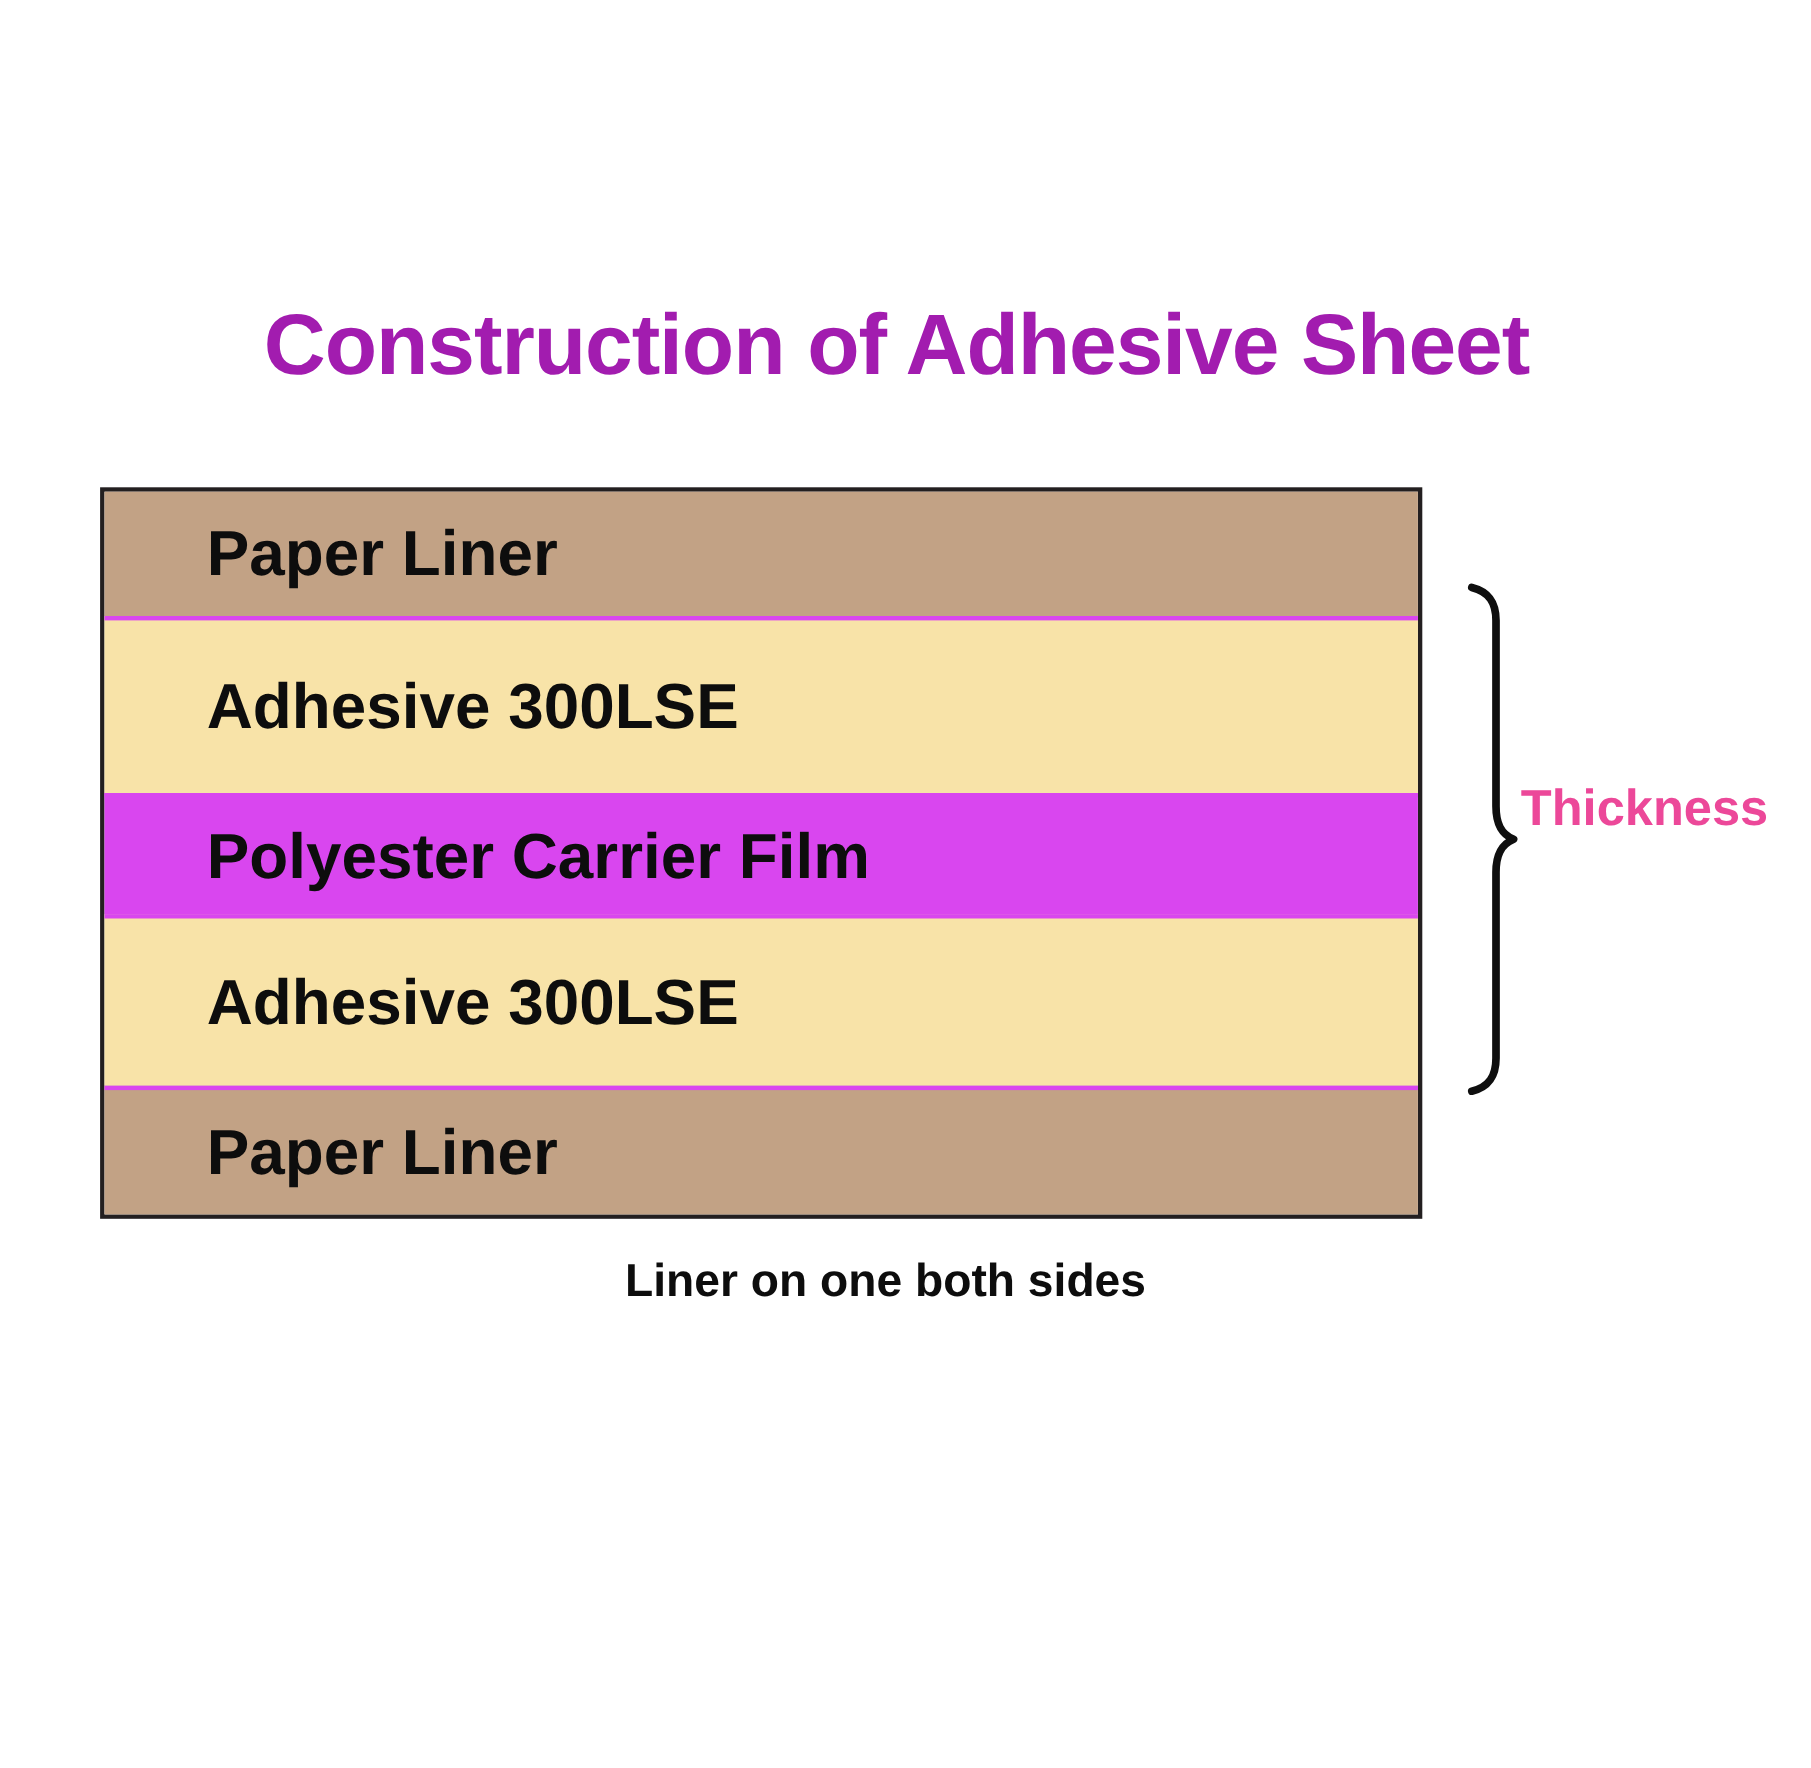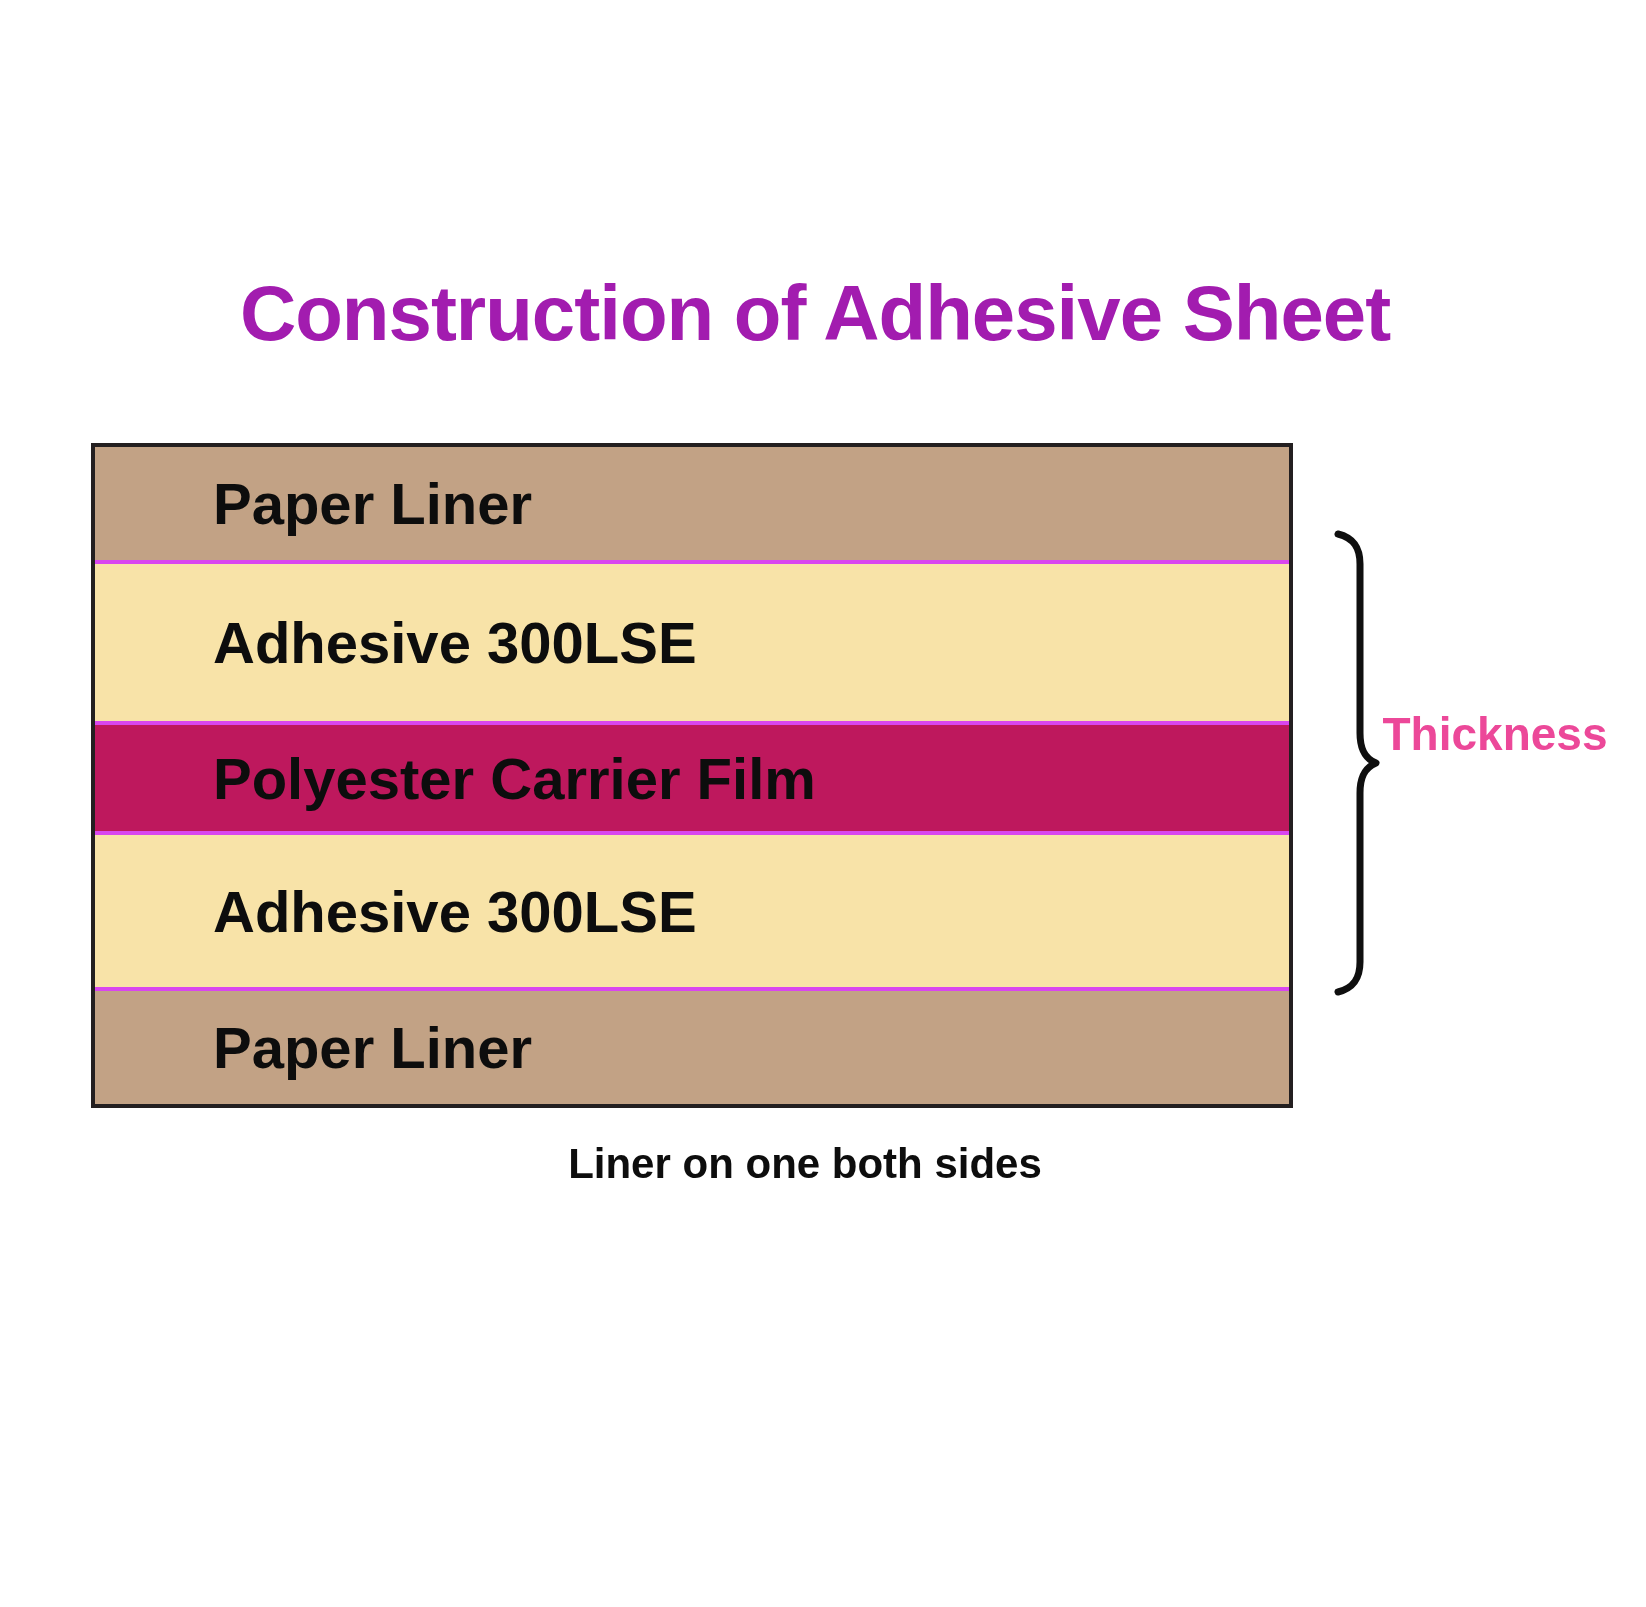--- a/index.html
+++ b/index.html
@@ -35,21 +35,21 @@
     width: 1202px;
     height: 665px;
     box-sizing: border-box;
     border: 4px solid #231f20;
     display: flex;
     flex-direction: column;
   }
   .layer {
     display: flex;
     align-items: center;
-    padding-left: 118px;
+    padding-left: 93px;
     box-sizing: border-box;
     min-height: 0;
   }
   .layer + .layer {
     border-top: 4px solid #d946ef;
   }
   .layer-label {
     font-size: 58px;
     font-weight: bold;
     color: #0d0d0d;
@@ -92,21 +92,21 @@
 
   <div class="title">Construction of Adhesive Sheet</div>
 
   <div class="stack">
     <div class="layer" style="background-color: rgb(194, 162, 133); flex-grow: 99;">
       <span class="layer-label">Paper Liner</span>
     </div>
     <div class="layer" style="background-color: rgb(248, 227, 168); flex-grow: 196;">
       <span class="layer-label">Adhesive 300LSE</span>
     </div>
-    <div class="layer" style="background-color: #be185d; flex-grow: 85;">
+    <div class="layer" style="background-color: #d946ef; flex-grow: 85;">
       <span class="layer-label">Polyester Carrier Film</span>
     </div>
     <div class="layer" style="background-color: rgb(248, 227, 168); flex-grow: 183;">
       <span class="layer-label">Adhesive 300LSE</span>
     </div>
     <div class="layer" style="background-color: rgb(194, 162, 133); flex-grow: 100;">
       <span class="layer-label">Paper Liner</span>
     </div>
   </div>
 

